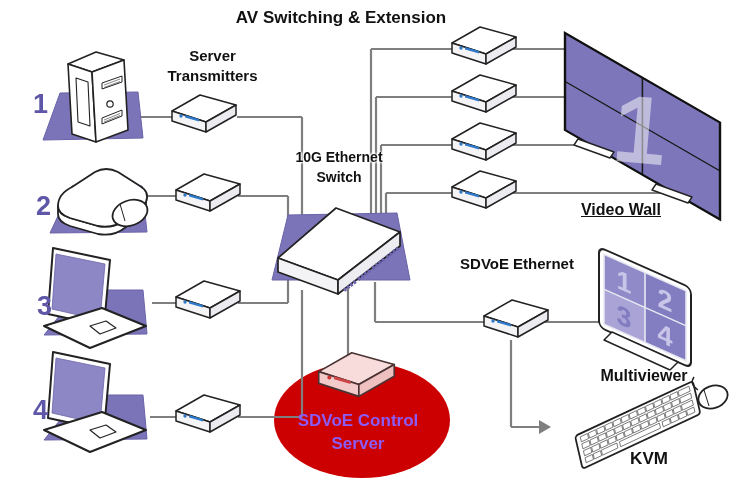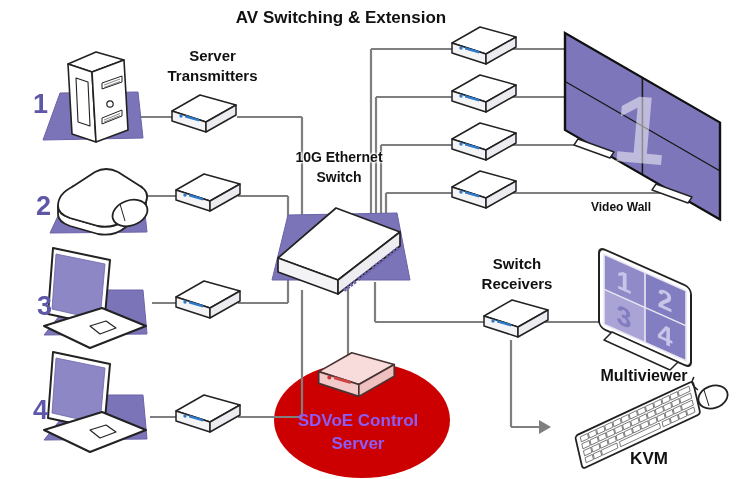--- a/index.html
+++ b/index.html
@@ -5,21 +5,21 @@
   html,body{margin:0;padding:0;background:#fff;}
   .canvas{position:relative;width:742px;height:479px;background:#fff;overflow:hidden;
           font-family:"Liberation Sans",sans-serif;}
   .canvas svg.art{position:absolute;left:0;top:0;}
   .lbl{position:absolute;font-weight:bold;color:#111;text-align:center;line-height:1.25;
        text-shadow:0 0 2px #fff,0 0 3px #fff,1px 1px 2px #fff,-1px -1px 2px #fff;}
   .lbl-title{left:226px;top:7px;width:230px;font-size:17px;}
   .lbl-tx{left:150px;top:46px;width:125px;font-size:15px;line-height:20px;}
   .lbl-switch{left:294px;top:147px;width:90px;font-size:14px;line-height:20px;}
   .lbl-rx{left:457px;top:254px;width:120px;font-size:15px;line-height:20px;}
-  .lbl-wall{left:561px;top:200px;width:120px;font-size:12px;z-index:5;}
+  .lbl-wall{left:561px;top:200px;width:120px;font-size:16px;z-index:5;text-decoration:underline;}
   .lbl-mv{left:584px;top:366px;width:120px;font-size:16px;}
   .lbl-kvm{left:609px;top:448px;width:80px;font-size:17px;}
   .lbl-cs{left:297px;top:409px;width:122px;font-size:17px;line-height:23px;color:#8b5cf6;
           text-shadow:none;z-index:6;}
   .srcnum{position:absolute;font-size:27px;font-weight:bold;color:#5e56a7;text-shadow:none;}
   .n1{left:33px;top:88px;} .n2{left:36px;top:190px;} .n3{left:37px;top:290px;} .n4{left:33px;top:394px;}
 </style>
 </head>
 <body>
 
@@ -157,21 +157,21 @@
   <g>
     <path d="M698,390 Q689,384 694,377" fill="none" stroke="#222" stroke-width="1.4"></path>
     <ellipse cx="713" cy="397" rx="15" ry="11" transform="rotate(-20 713 397)" fill="#fff" stroke="#222" stroke-width="1.8"></ellipse>
     <path d="M704,390 L709,406" stroke="#222" stroke-width="1"></path>
   </g>
 </svg>
 
 <div class="lbl lbl-title">AV Switching &amp; Extension</div>
 <div class="lbl lbl-tx">Server Transmitters</div>
 <div class="lbl lbl-switch">10G Ethernet Switch</div>
-<div class="lbl lbl-rx">Switch Receivers</div>
+<div class="lbl lbl-rx">SDVoE Ethernet</div>
 <div class="lbl lbl-wall">Video Wall</div>
 <div class="lbl lbl-kvm">KVM</div>
 <div class="lbl lbl-mv">Multiviewer</div>
 <div class="lbl lbl-cs">SDVoE Control Server</div>
 
 <div class="lbl srcnum n1">1</div>
 <div class="lbl srcnum n2">2</div>
 <div class="lbl srcnum n3">3</div>
 <div class="lbl srcnum n4">4</div>
 

